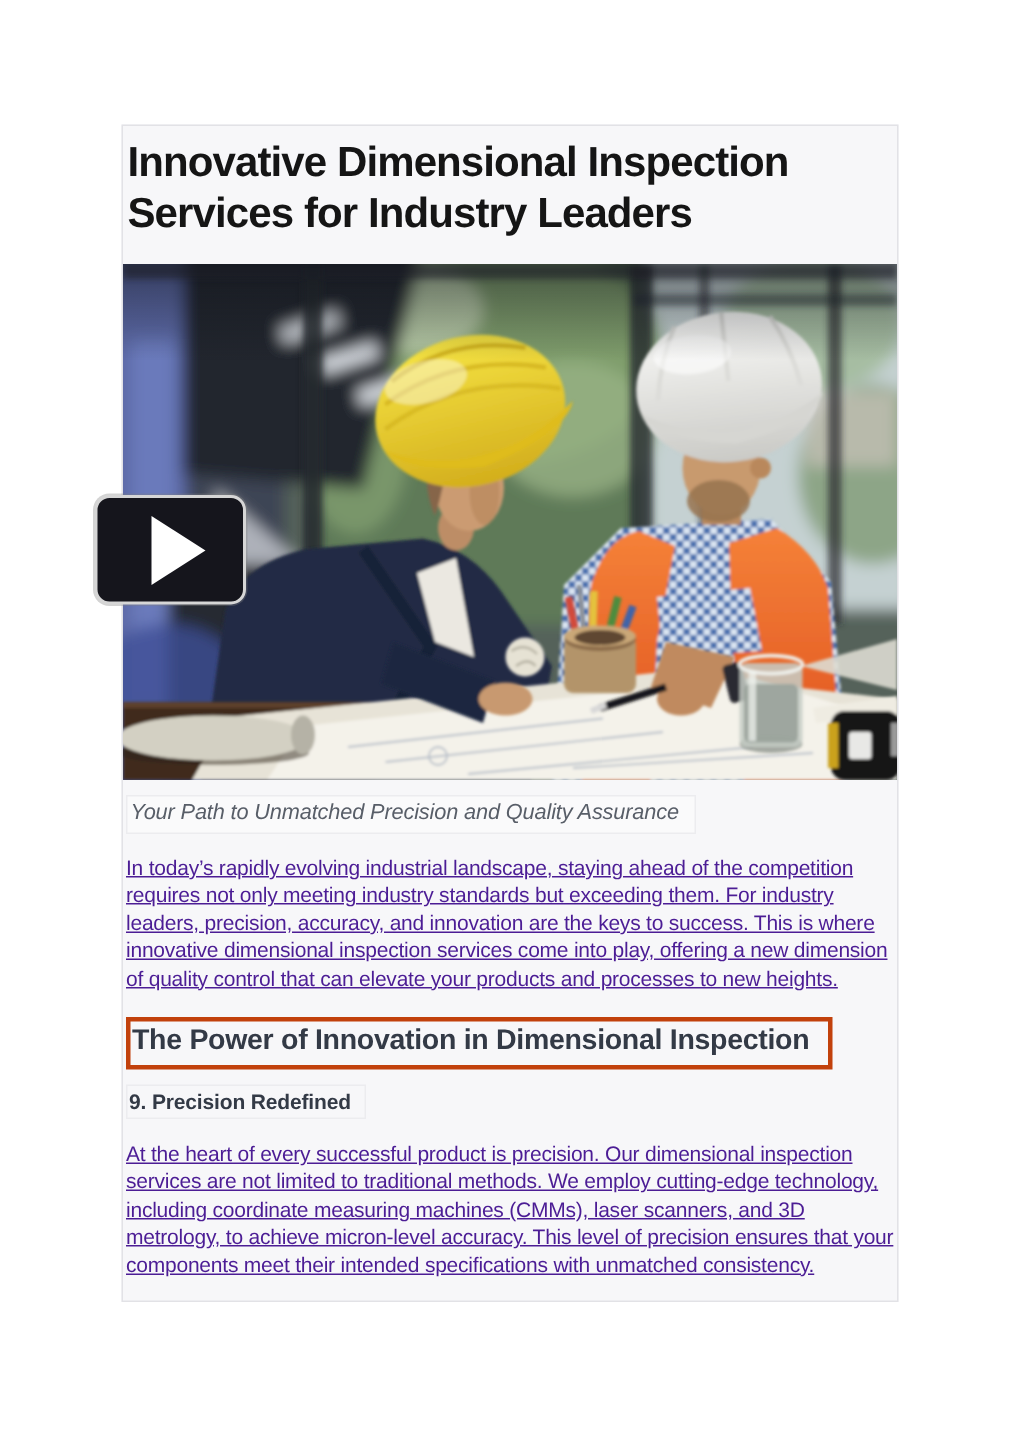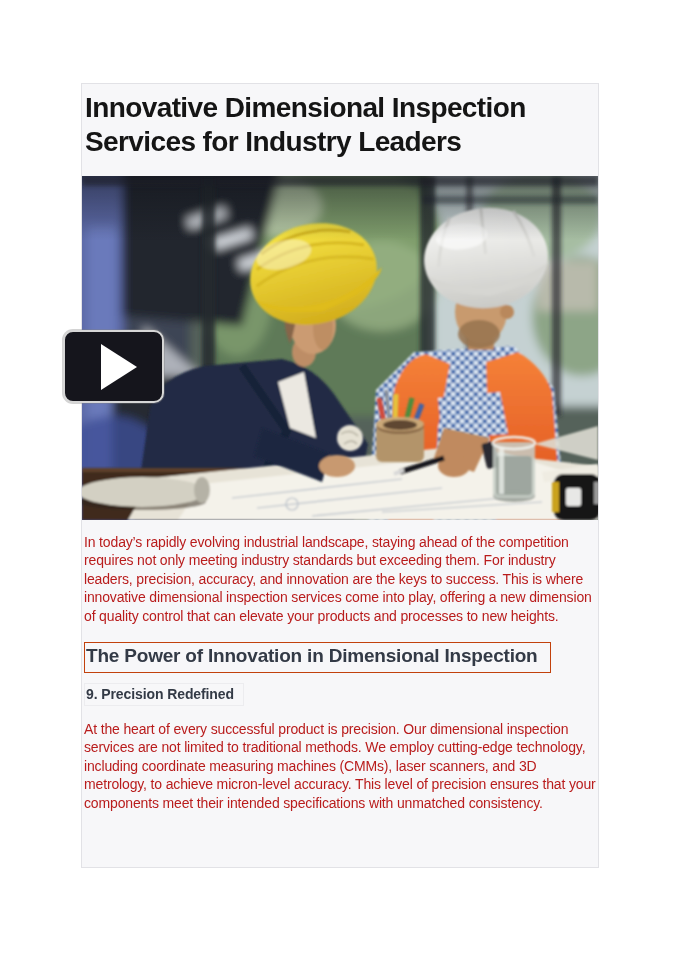--- a/index.html
+++ b/index.html
@@ -16,22 +16,22 @@
   .play-btn{position:absolute;left:-19px;top:154px;width:101px;height:73px;
             background:#15151c;border:2px solid #d6d6d6;border-radius:10px;
             box-shadow:0 0 0 1px rgba(130,130,130,.35);
             display:flex;align-items:center;justify-content:center;cursor:pointer;}
   .play-tri{width:0;height:0;border-top:23px solid transparent;border-bottom:23px solid transparent;
             border-left:36px solid #ffffff;margin-left:10px;}
   .caption{display:table;margin:10px 0 0 2px;padding:2px 10px 3px 2px;
            border:1px solid #ececef;background:rgba(255,255,255,.35);
            font-style:italic;font-size:14.5px;line-height:19px;color:#585e68;letter-spacing:-0.1px;}
   .para{margin:13px 2px 0 2px;width:512px;font-size:14px;line-height:18.4px;
-        color:#b91c1c;letter-spacing:-0.15px;}
-  .h2wrap{display:table;margin:17px 0 0 2px;padding:1px 12px 4px 1px;border:1px solid #c2410c;}
+        color:#4c1d95;letter-spacing:-0.15px;text-decoration:underline;}
+  .h2wrap{display:table;margin:17px 0 0 2px;padding:1px 12px 4px 1px;border:3px solid #c2410c;}
   .h2{margin:0;font-size:19px;line-height:24px;font-weight:bold;color:#333a46;letter-spacing:-0.2px;}
   .h3wrap{display:table;margin:10px 0 0 2px;padding:1px 9px 2px 1px;border:1px solid #ececef;}
   .h3{margin:0;font-size:14px;line-height:18px;font-weight:bold;color:#333a46;letter-spacing:-0.1px;}
   .para.last{margin-top:14px;}
 </style>
 </head>
 <body>
 
 <div class="page">
   <div class="card">
@@ -200,20 +200,21 @@
         </g>
 
         <rect x="0" y="0" width="516" height="64" fill="url(#fadeTop)"></rect>
       </svg>
 
       <div class="play-btn">
         <div class="play-tri"></div>
       </div>
     </div>
 
+    <div class="caption">Your Path to Unmatched Precision and Quality Assurance</div>
 
     <p class="para">In today’s rapidly evolving industrial landscape, staying ahead of the competition requires not only meeting industry standards but exceeding them. For industry leaders, precision, accuracy, and innovation are the keys to success. This is where innovative dimensional inspection services come into play, offering a new dimension of quality control that can elevate your products and processes to new heights.</p>
 
     <div class="h2wrap">
       <h2 class="h2">The Power of Innovation in Dimensional Inspection</h2>
     </div>
 
     <div class="h3wrap">
       <h3 class="h3">9. Precision Redefined</h3>
     </div>

